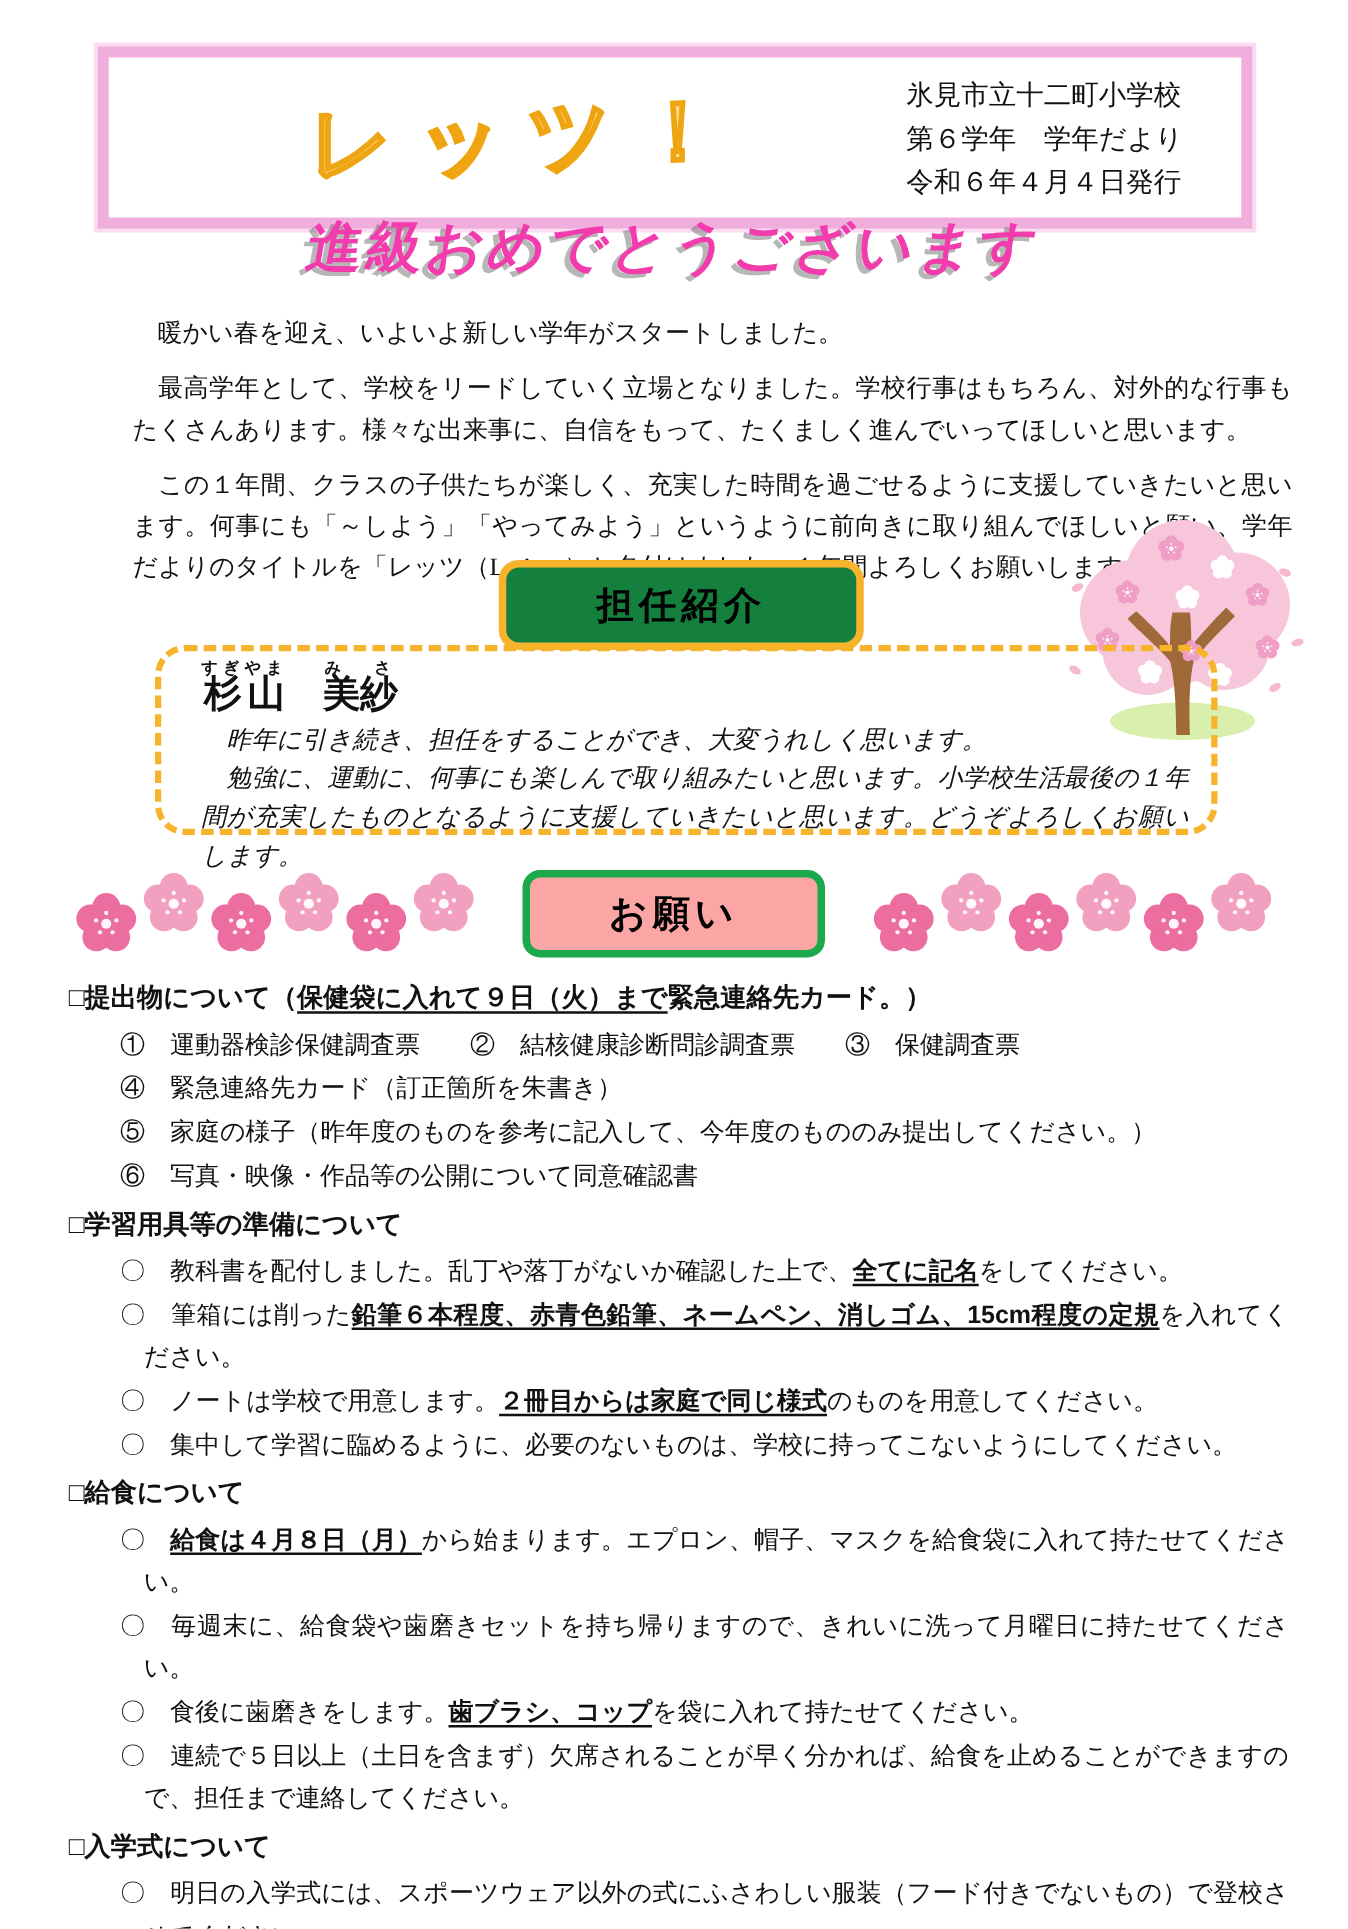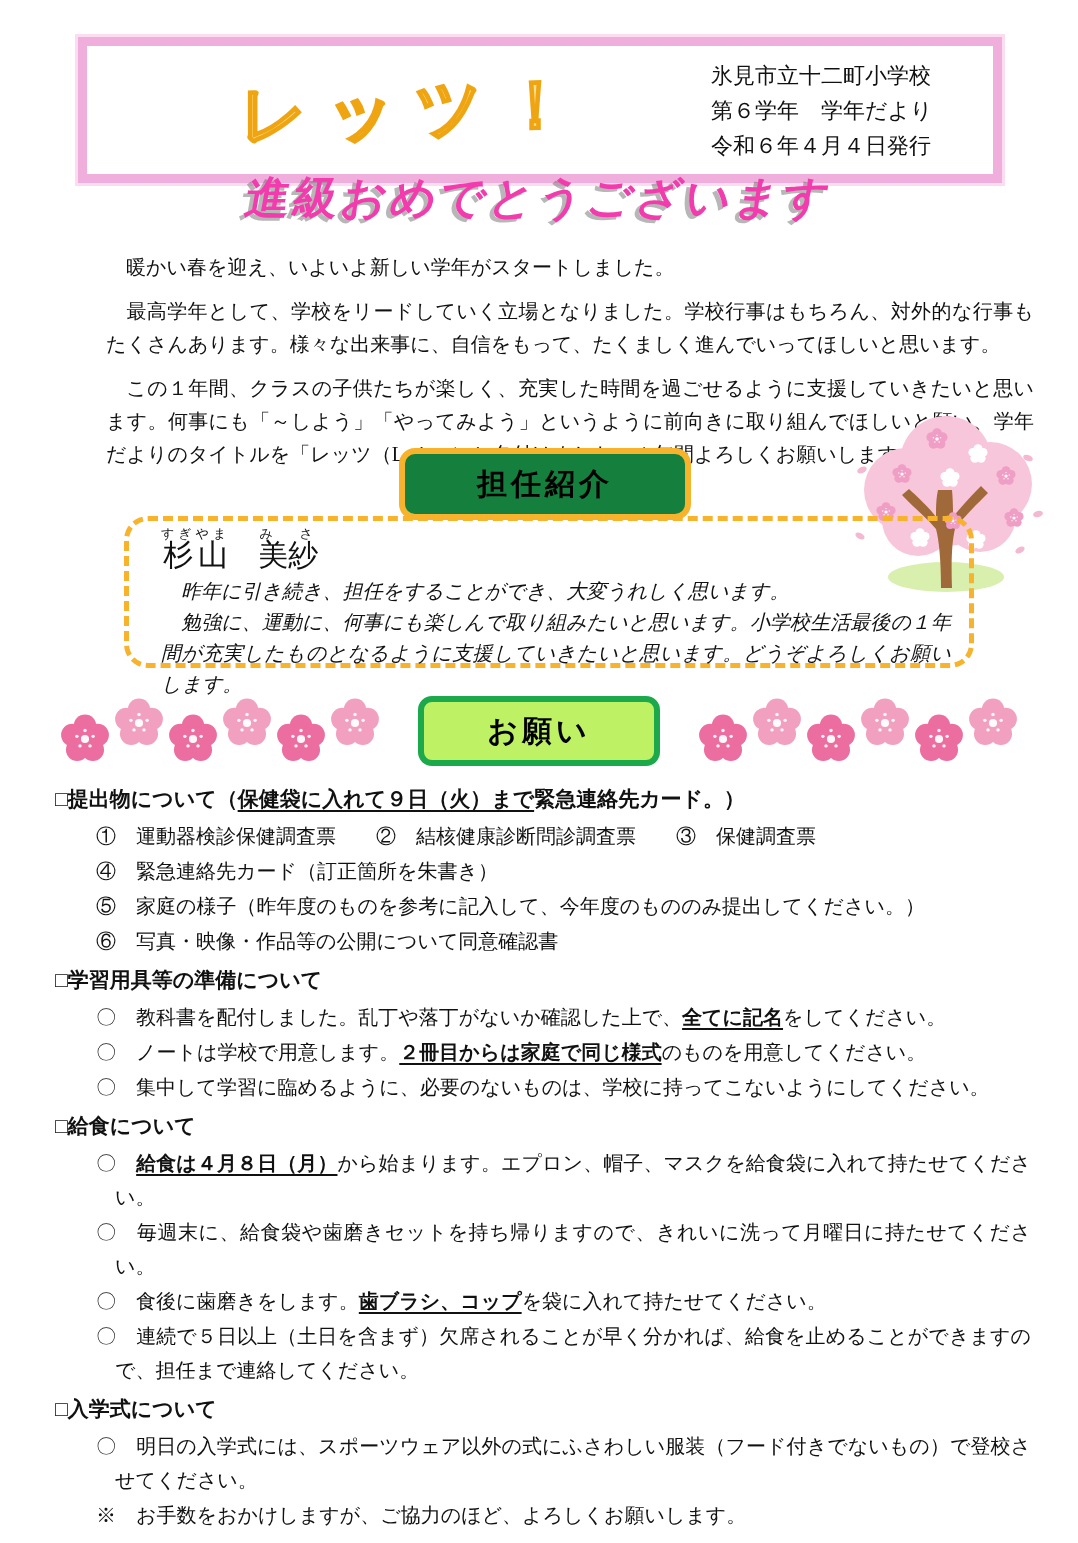--- a/index.html
+++ b/index.html
@@ -15,21 +15,21 @@
     border:9px solid #f0aedd;background:#fff;box-shadow:0 0 0 3px #fbdcf1;
     display:flex;align-items:center;
   }
   .title-wrap{flex:1;text-align:center;padding-left:30px;}
   .newsletter-title{
     display:inline-block;font-family:"DejaVu Sans","Liberation Sans",sans-serif;
     font-weight:bold;font-size:66px;letter-spacing:20px;color:#fferon;
     color:#ffe092;-webkit-text-stroke:2.5px #efa512;transform:rotate(-2deg) skewX(-2deg);
     white-space:nowrap;
   }
-  .school-info{width:268px;text-align:left;font-size:22px;line-height:35px;padding-right:14px;}
+  .school-info{width:268px;text-align:left;font-size:22px;line-height:35px;}
 
   
   .main-heading{
     position:absolute;top:168px;left:0;width:100%;text-align:center;
   }
   .main-heading>span{
     display:inline-block;font-family:"Liberation Sans","DejaVu Sans",sans-serif;
     font-weight:bold;font-size:45px;letter-spacing:3px;color:#f23bad;
     transform:skewX(-10deg);
     text-shadow:-4px 3px 0 rgba(95,95,95,.45);
@@ -47,42 +47,42 @@
     display:flex;align-items:center;justify-content:center;
   }
   .tannin-label span,.onegai-label span{
     font-family:"Liberation Sans","DejaVu Sans",sans-serif;font-weight:bold;font-size:30px;letter-spacing:4px;color:#000;
   }
   .dashed-box{
     position:absolute;top:516px;left:124px;width:850px;height:152px;
     border:5px dashed #f6b32b;border-radius:24px;background:transparent;
     padding:4px 18px 0 32px;box-sizing:border-box;
   }
-  .name-line{line-height:1;margin-top:2px;}
+  .name-line{line-height:1;margin-top:2px;font-weight:bold;}
   ruby{font-size:30px;}
   ruby rt{font-size:13px;letter-spacing:4px;}
   .name-gap{display:inline-block;width:28px;}
   .tannin-text{font-size:20px;line-height:31px;margin-top:6px;text-align:justify;}
   .tannin-text p{margin:0;font-style:italic;}
 
   
   .tree{position:absolute;top:410px;left:848px;width:200px;height:185px;}
 
   
   .onegai-row{
     position:absolute;top:690px;left:58px;width:962px;height:82px;
     display:flex;align-items:center;justify-content:space-between;
   }
   .flower-group{display:flex;align-items:center;}
   .fl{width:50px;height:50px;margin:0 2px;}
   .fl:nth-child(odd){transform:translateY(8px);color:#ec6d9f;}
   .fl:nth-child(even){transform:translateY(-8px);color:#f2a0bf;}
   .fl svg{width:100%;height:100%;}
   .onegai-label{
-    width:230px;height:58px;border:6px solid #1ba94c;border-radius:14px;background:#bef264;
+    width:230px;height:58px;border:6px solid #1ba94c;border-radius:14px;background:#fca5a5;
     display:flex;align-items:center;justify-content:center;margin:0 10px;flex:none;
   }
 
   
   .lists{position:absolute;top:780px;left:55px;width:992px;font-size:20px;line-height:34px;}
   .section{margin-bottom:5px;}
   .sec-heading{
     font-family:"Liberation Sans","DejaVu Sans",sans-serif;font-weight:bold;font-size:21px;margin:2px 0 3px 0;
   }
   .sec-heading .em{text-decoration:underline;text-underline-offset:4px;}
@@ -237,20 +237,21 @@
       <div class="sec-heading sans"><span>□提出物について（</span><span class="em">保健袋に入れて９日（火）まで</span><span>緊急連絡先カード。）</span></div>
       <div class="item"><span>①　運動器検診保健調査票　　②　結核健康診断問診調査票　　③　保健調査票</span><span class="em"></span><span></span></div>
       <div class="item"><span>④　緊急連絡先カード（訂正箇所を朱書き）</span><span class="em"></span><span></span></div>
       <div class="item"><span>⑤　家庭の様子（昨年度のものを参考に記入して、今年度のもののみ提出してください。）</span><span class="em"></span><span></span></div>
       <div class="item"><span>⑥　写真・映像・作品等の公開について同意確認書</span><span class="em"></span><span></span></div>
     </div>
 
     <div class="section">
       <div class="sec-heading sans"><span>□学習用具等の準備について</span><span class="em"></span><span></span></div>
       <div class="item"><span>〇　教科書を配付しました。乱丁や落丁がないか確認した上で、</span><span class="em">全てに記名</span><span>をしてください。</span></div>
+      <div class="item"><span>〇　筆箱には削った</span><span class="em">鉛筆６本程度、赤青色鉛筆、ネームペン、消しゴム、15cm程度の定規</span><span>を入れてください。</span></div>
       <div class="item"><span>〇　ノートは学校で用意します。</span><span class="em">２冊目からは家庭で同じ様式</span><span>のものを用意してください。</span></div>
       <div class="item"><span>〇　集中して学習に臨めるように、必要のないものは、学校に持ってこないようにしてください。</span><span class="em"></span><span></span></div>
     </div>
 
     <div class="section">
       <div class="sec-heading sans"><span>□給食について</span><span class="em"></span><span></span></div>
       <div class="item"><span>〇　</span><span class="em">給食は４月８日（月）</span><span>から始まります。エプロン、帽子、マスクを給食袋に入れて持たせてください。</span></div>
       <div class="item"><span>〇　毎週末に、給食袋や歯磨きセットを持ち帰りますので、きれいに洗って月曜日に持たせてください。</span><span class="em"></span><span></span></div>
       <div class="item"><span>〇　食後に歯磨きをします。</span><span class="em">歯ブラシ、コップ</span><span>を袋に入れて持たせてください。</span></div>
       <div class="item"><span>〇　連続で５日以上（土日を含まず）欠席されることが早く分かれば、給食を止めることができますので、担任まで連絡してください。</span><span class="em"></span><span></span></div>

